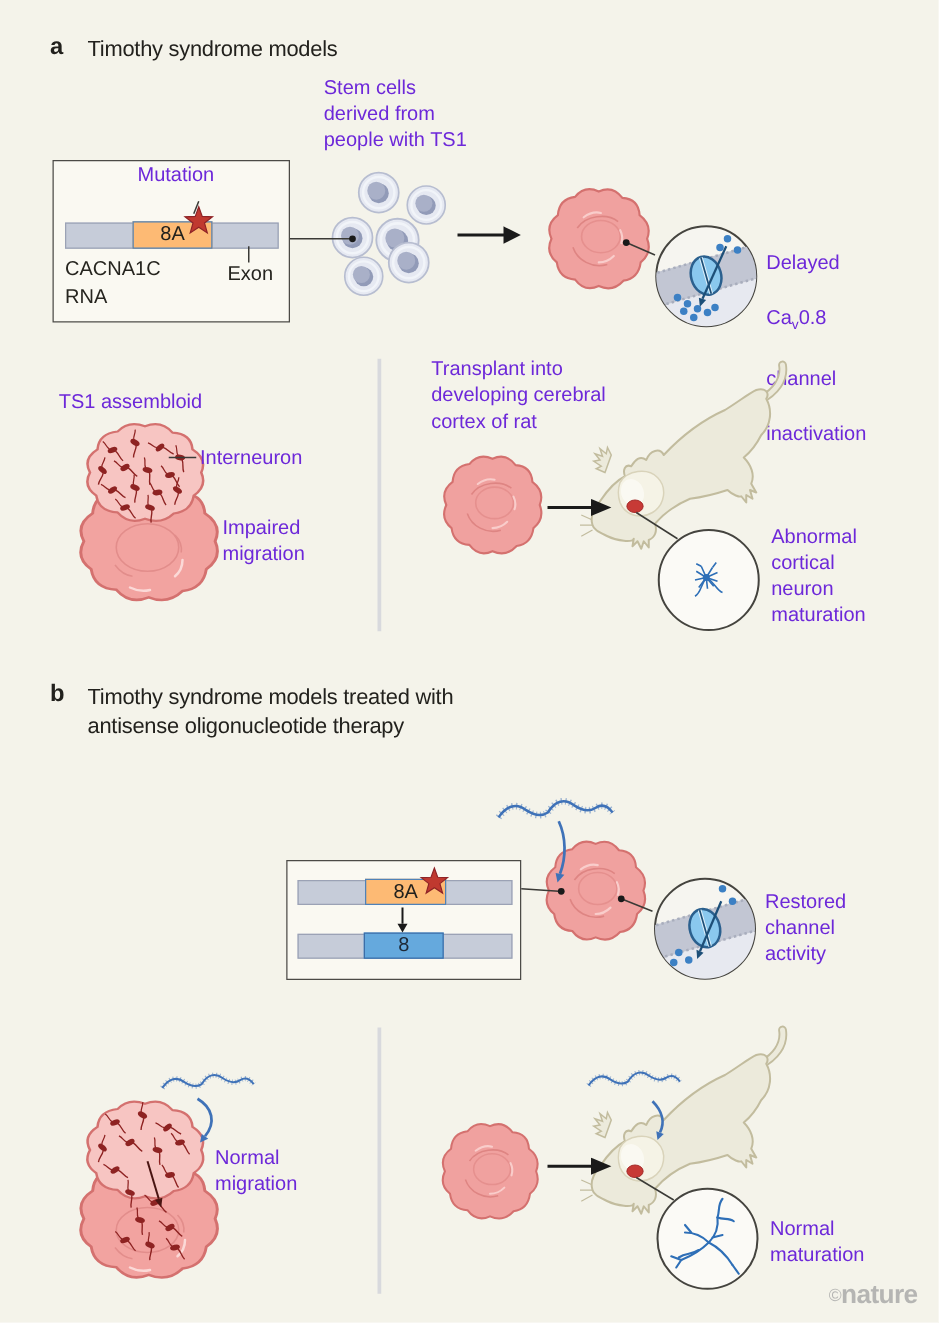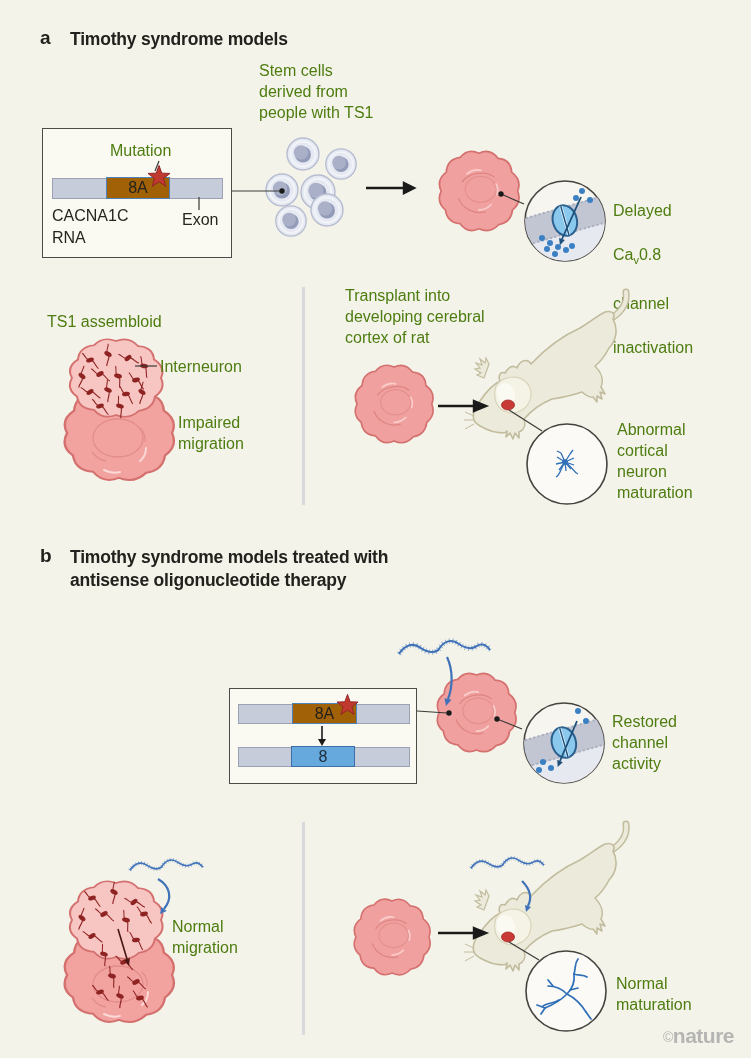--- a/index.html
+++ b/index.html
@@ -1,25 +1,25 @@
 <!DOCTYPE html>
 <html><head>
 <meta charset="utf-8">
 <style>
   html,body{margin:0;padding:0}
   body{font-family:"Liberation Sans",sans-serif}
   .canvas{position:relative;width:751px;height:1058px;background:#f4f3ea;overflow:hidden;color:#26251f}
   .abs{position:absolute}
-  .cap{position:absolute;font-size:16px;line-height:21px;color:#4d7c0f;white-space:pre-line}
+  .cap{position:absolute;font-size:16px;line-height:21px;color:#6d28d9;white-space:pre-line}
   .panel-letter{position:absolute;font-size:19px;font-weight:bold;color:#22211d}
-  .panel-title{position:absolute;font-size:17.5px;font-weight:bold;color:#22211d;white-space:pre-line;line-height:23px;letter-spacing:-0.2px}
+  .panel-title{position:absolute;font-size:17.5px;font-weight:normal;color:#22211d;white-space:pre-line;line-height:23px;letter-spacing:-0.2px}
   .box{position:absolute;background:#faf9f2;border:1.6px solid #4c4b47}
   .bar{position:absolute;background:#c6ccd9;border:1px solid #9ba2b5}
   .exon{position:absolute;display:flex;align-items:center;justify-content:center;font-size:16px}
-  .exon-8a{background:#a16207;border:1.4px solid #4f82b8;color:#22211d}
+  .exon-8a{background:#fdba74;border:1.4px solid #4f82b8;color:#22211d}
   .exon-8{background:#65a9dd;border:1.4px solid #3c6ea8;color:#1e2a38}
   .divider{position:absolute;width:3px;background:#d8d9dd}
   .gene{position:absolute;font-size:16px;}
   .plain{position:absolute;font-size:16px}
   .watermark{position:absolute;color:#b5b5b3;font-weight:bold;letter-spacing:-0.5px}
   .watermark .c{font-size:14px;font-weight:normal;vertical-align:1px}
   .watermark .n{font-size:21px}
   sub{font-size:11px}
   svg{display:block}
 </style>
@@ -80,21 +80,21 @@
   <div class="divider" style="left:302px;top:822px;height:213px"></div>
 
   <div class="panel-letter" style="left:40px;top:27px">a</div>
   <div class="panel-title" style="left:70px;top:28px">Timothy syndrome models</div>
 
   <div class="cap" style="left:259px;top:60px">Stem cells
 derived from
 people with TS1</div>
 
   <div class="box" style="left:42px;top:128px;width:188px;height:128px"></div>
-  <div class="cap" style="left:110px;top:140px">Mutation</div>
+  <div class="cap" style="left:110px;top:130px">Mutation</div>
   <div class="bar" style="left:52px;top:178px;width:169px;height:19px"></div>
   <div class="exon exon-8a" style="left:106px;top:177px;width:62px;height:20px">8A</div>
   <svg class="abs" style="left:146px;top:164px" width="26" height="26" viewBox="0 0 26 27">
     <polygon points="13,1.5 15.9,9.5 24.4,9.8 17.8,15 20.1,23.2 13,18.5 5.9,23.2 8.2,15 1.6,9.8 10.1,9.5" fill="#c0392f" stroke="#8e2326" stroke-width="1"></polygon>
   </svg>
   <div class="gene" style="left:52px;top:207px">CACNA1C</div>
   <div class="plain" style="left:52px;top:229px">RNA</div>
   <div class="plain" style="left:182px;top:211px">Exon</div>
 
   <svg class="abs" style="left:238px;top:136px" width="122" height="104" viewBox="0 0 122 104">

